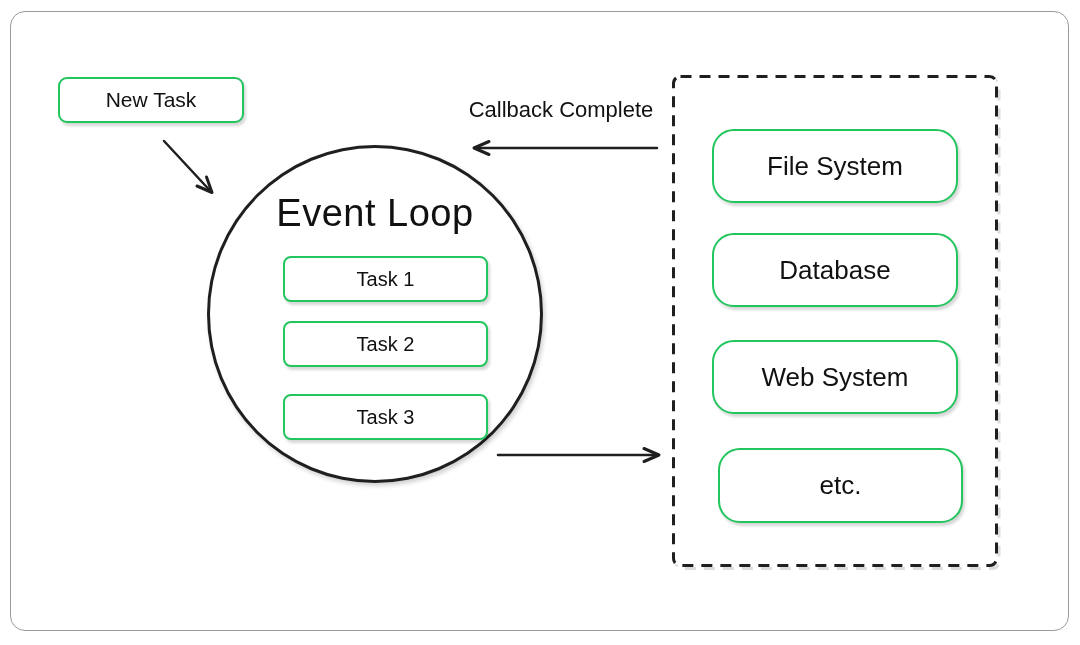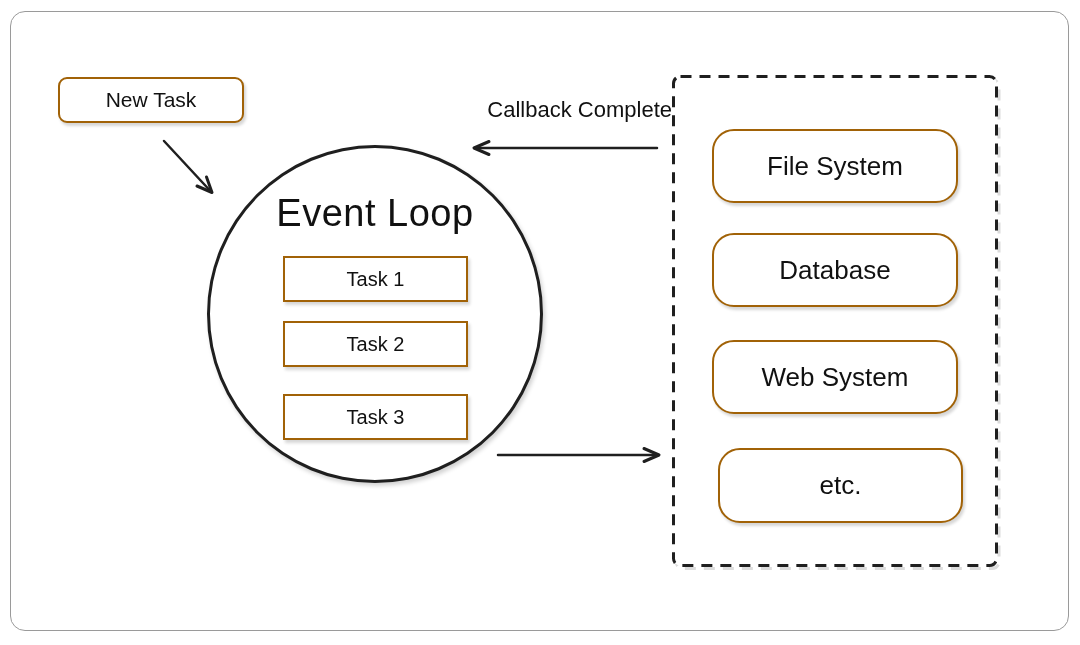--- a/index.html
+++ b/index.html
@@ -22,21 +22,21 @@
     top: 11px;
     width: 1057px;
     height: 618px;
     border: 1px solid #9a9a9a;
     border-radius: 15px;
     background: #ffffff;
   }
   .shape {
     position: absolute;
     background: #ffffff;
-    border: 2px solid #a16207;
+    border: 2px solid #22c55e;
     border-radius: 9px;
     box-shadow: 2px 3px 3px rgba(0,0,0,0.16);
     display: flex;
     align-items: center;
     justify-content: center;
     text-align: center;
     box-sizing: border-box;
   }
   .new-task {
     left: 58px;
@@ -61,35 +61,35 @@
     position: absolute;
     left: 230px;
     top: 192px;
     width: 290px;
     font-size: 38px;
     letter-spacing: 0.5px;
     text-align: center;
   }
   .task {
     left: 283px;
-    width: 185px;
+    width: 205px;
     height: 46px;
     font-size: 20px;
-    border-radius: 0;
+    border-radius: 8px;
   }
   .task-1 { top: 256px; }
   .task-2 { top: 321px; text-align: right; }
   .task-3 { top: 394px; }
   .callback-label {
     position: absolute;
     left: 450px;
     top: 97px;
     width: 222px;
     font-size: 22px;
-    text-align: right;
+    text-align: center;
   }
   .ext-box {
     left: 712px;
     width: 246px;
     height: 74px;
     font-size: 26px;
     border-radius: 22px;
   }
   .ext-1 { top: 129px; }
   .ext-2 { top: 233px; align-items: center; }

